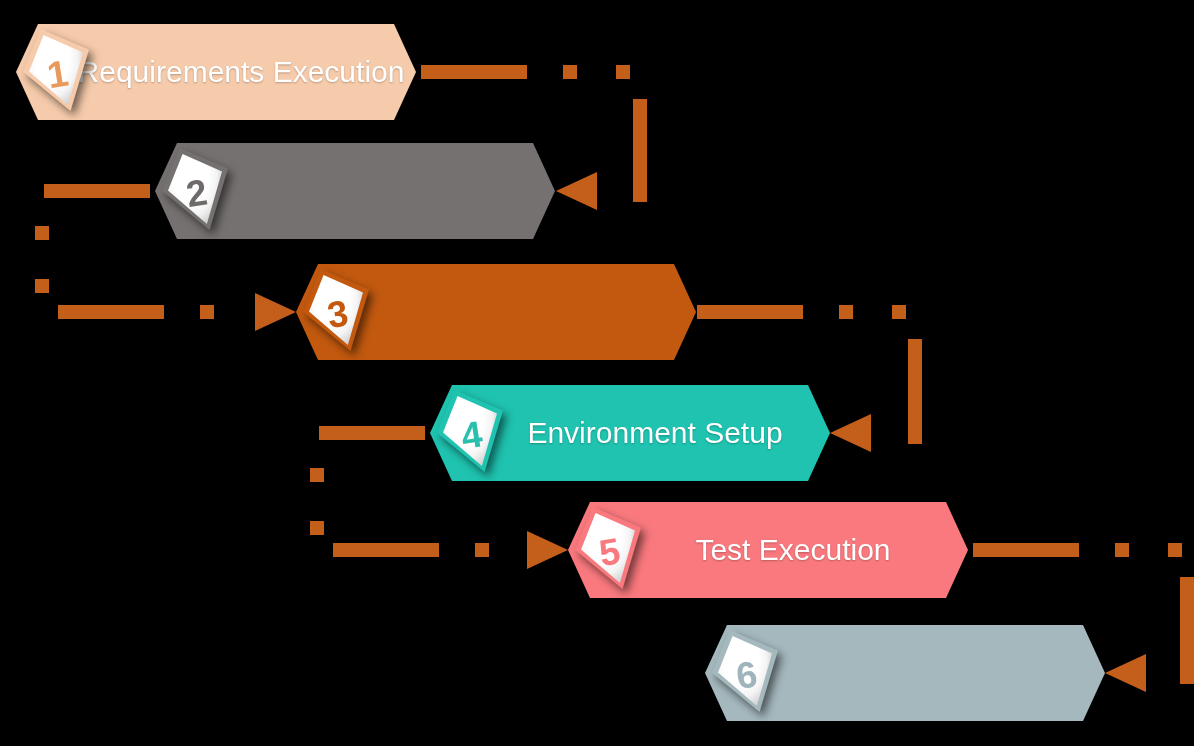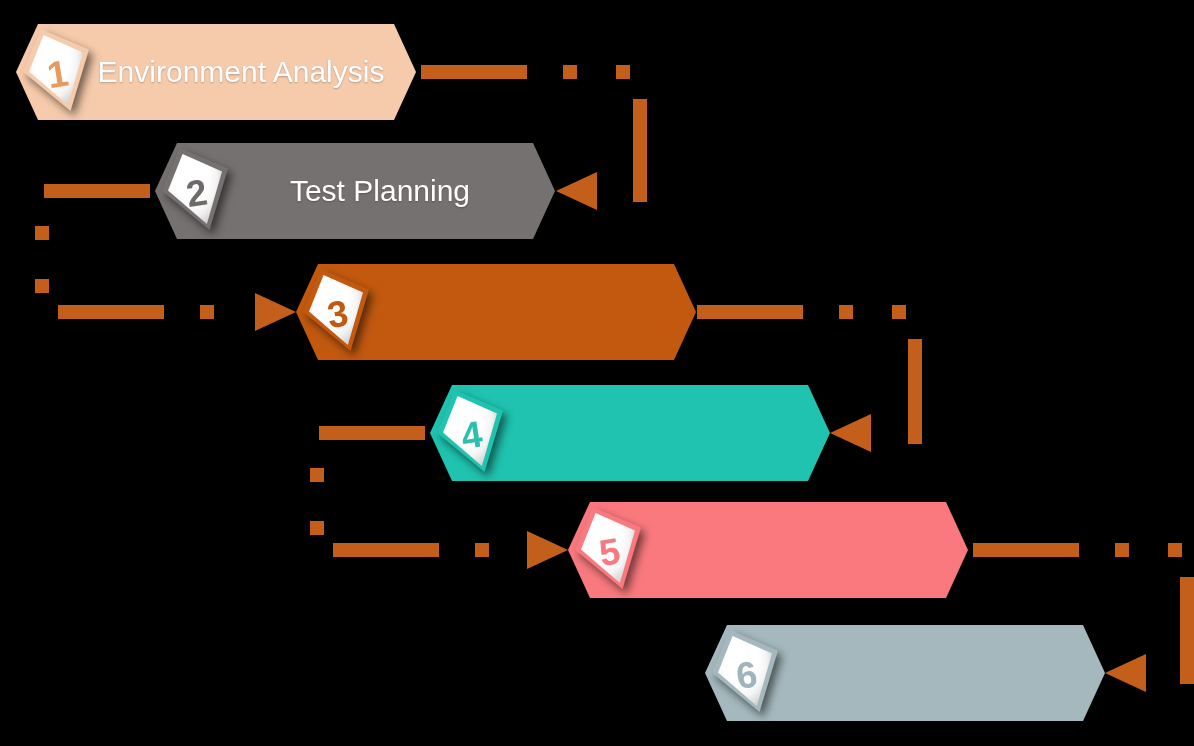--- a/index.html
+++ b/index.html
@@ -45,39 +45,38 @@
   .tri-r  { position:absolute; width:41px; height:38px; background:var(--conn);
             clip-path:polygon(100% 50%, 0% 0%, 0% 100%); }
 </style>
 </head>
 <body>
 
 <div class="canvas" style="background: rgb(0, 0, 0); --conn: #C45F1B;">
 
   <div class="step" style="left:16px; top:24px;">
     <div class="hex" style="background: rgb(246, 203, 171);"></div>
-    <div class="step-label">Environment Analysis</div>
+    <div class="step-label">Requirements Execution</div>
     <div class="badge">
       <div class="badge-outer" style="background: rgb(246, 203, 171);"></div>
       <div class="badge-inner"></div>
       <div class="badge-num" style="color: rgb(233, 153, 90);">1</div>
     </div>
   </div>
 
   <div>
     <div class="dash-h" style="left:421px; top:65px;"></div>
     <div class="sq" style="left:563px; top:65px;"></div>
     <div class="sq" style="left:616px; top:65px;"></div>
     <div class="bar-v" style="left:633px; top:99px; height:103px;"></div>
     <div class="tri-l" style="left:556px; top:172px;"></div>
   </div>
 
   <div class="step" style="left:155px; top:143px;">
     <div class="hex" style="background: rgb(118, 113, 113);"></div>
-    <div class="step-label">Test Planning</div>
     <div class="badge">
       <div class="badge-outer" style="background: rgb(118, 113, 113);"></div>
       <div class="badge-inner"></div>
       <div class="badge-num" style="color: rgb(110, 106, 105);">2</div>
     </div>
   </div>
 
   <div>
     <div class="dash-h" style="left:44px;  top:184px;"></div>
     <div class="sq" style="left:35px;  top:226px;"></div>
@@ -99,38 +98,40 @@
   <div>
     <div class="dash-h" style="left:697px; top:305px;"></div>
     <div class="sq" style="left:839px; top:305px;"></div>
     <div class="sq" style="left:892px; top:305px;"></div>
     <div class="bar-v" style="left:908px; top:339px; height:105px;"></div>
     <div class="tri-l" style="left:830px; top:414px;"></div>
   </div>
 
   <div class="step" style="left:430px; top:385px;">
     <div class="hex" style="background: rgb(31, 195, 176);"></div>
+    <div class="step-label">Environment Setup</div>
     <div class="badge">
       <div class="badge-outer" style="background: rgb(31, 195, 176);"></div>
       <div class="badge-inner"></div>
       <div class="badge-num" style="color: rgb(43, 191, 173);">4</div>
     </div>
   </div>
 
   <div>
     <div class="dash-h" style="left:319px; top:426px;"></div>
     <div class="sq" style="left:310px; top:468px;"></div>
     <div class="sq" style="left:310px; top:521px;"></div>
     <div class="dash-h" style="left:333px; top:543px;"></div>
     <div class="sq" style="left:475px; top:543px;"></div>
     <div class="tri-r" style="left:527px; top:531px;"></div>
   </div>
 
   <div class="step" style="left:568px; top:502px;">
     <div class="hex" style="background: rgb(249, 121, 126);"></div>
+    <div class="step-label">Test Execution</div>
     <div class="badge">
       <div class="badge-outer" style="background: rgb(249, 121, 126);"></div>
       <div class="badge-inner"></div>
       <div class="badge-num" style="color: rgb(248, 121, 126);">5</div>
     </div>
   </div>
 
   <div>
     <div class="dash-h" style="left:973px;  top:543px;"></div>
     <div class="sq" style="left:1115px; top:543px;"></div>

